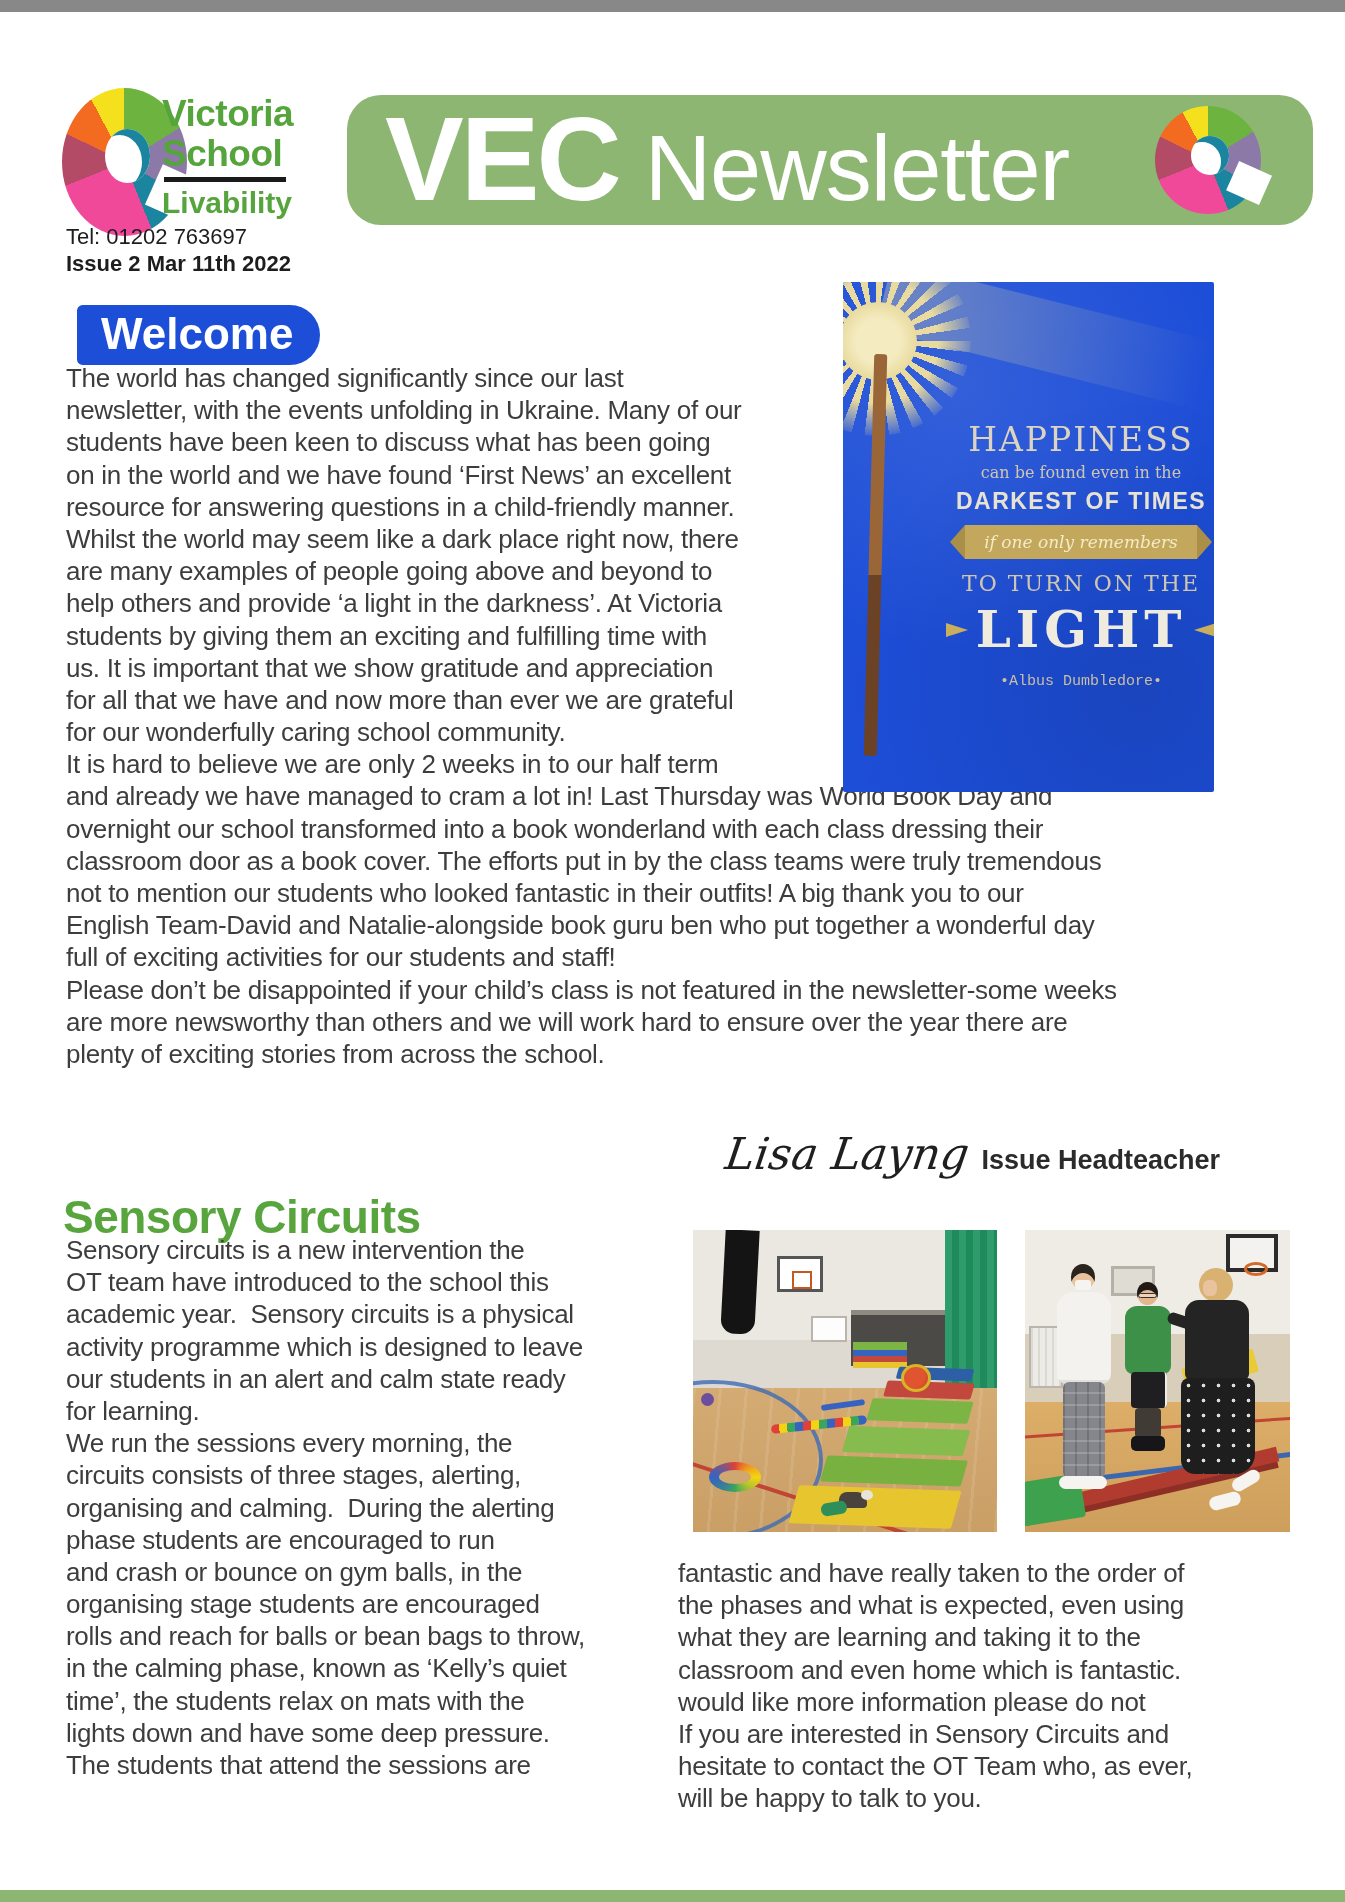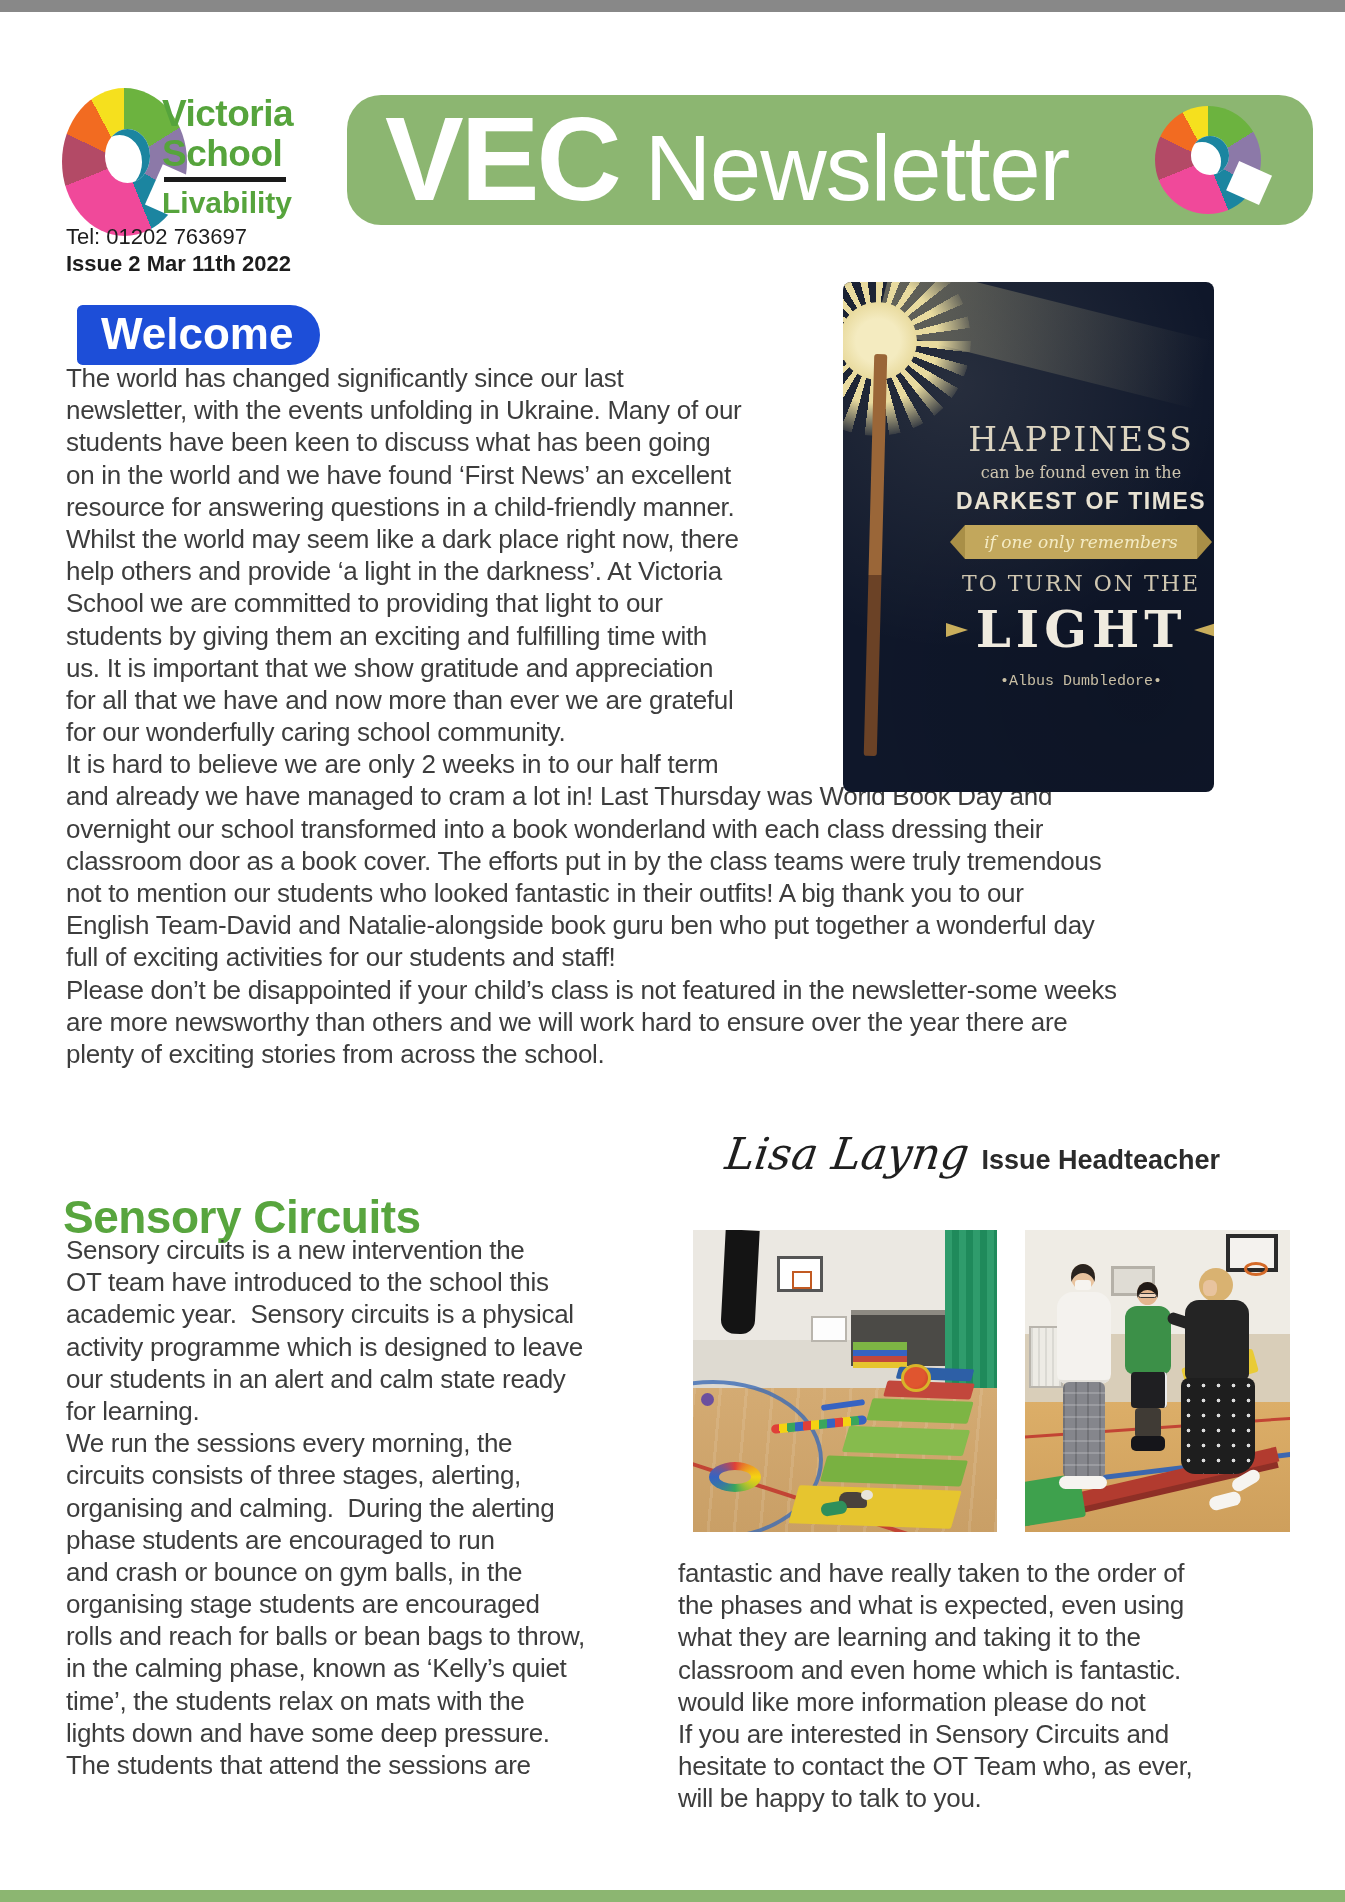--- a/index.html
+++ b/index.html
@@ -41,21 +41,21 @@
   .welcome-pill span { display:block; padding-left:24px; line-height:58px;
     font-size:44px; font-weight:800; color:#fff; letter-spacing:0; }
 
   .textcol { position:absolute; font-size:26px; letter-spacing:-0.3px;
     color:#3D3D3D; line-height:32.2px; }
   .textcol .ln { white-space:pre; height:32.2px; }
   .welcome-lines { left:66px; top:350px; }
 
   
   .quote { position:absolute; left:843px; top:270px; width:371px; height:510px;
-    background:#0f172a; overflow:hidden; border-radius:8px; }
+    background:#1d4ed8; overflow:hidden; border-radius:2px; }
   .quote .tint { position:absolute; inset:0;
     background: radial-gradient(circle at 30% 20%, rgba(255,250,230,0.10), transparent 55%),
                 radial-gradient(circle at 80% 80%, rgba(0,0,0,0.12), transparent 60%); }
   .burst { position:absolute; left:-62px; top:-36px; width:190px; height:190px; border-radius:50%;
     background: repeating-conic-gradient(#E9DB9F 0deg 7deg, rgba(233,219,159,0) 7deg 15deg);
     -webkit-mask: radial-gradient(circle, #000 0 46%, transparent 74%);
             mask: radial-gradient(circle, #000 0 46%, transparent 74%); }
   .burst-core { position:absolute; left:-4px; top:20px; width:78px; height:78px; border-radius:50%;
     background: radial-gradient(circle, #F4EBC0 0 40%, #E9DB9F 70%, rgba(233,219,159,0) 72%); }
   .beam { position:absolute; left:36px; top:18px; width:330px; height:70px;
@@ -210,22 +210,22 @@
     <span>Welcome</span>
   </div>
 
   <div class="textcol welcome-lines">
       <div class="ln">The world has changed significantly since our last</div>
       <div class="ln">newsletter, with the events unfolding in Ukraine. Many of our</div>
       <div class="ln">students have been keen to discuss what has been going</div>
       <div class="ln">on in the world and we have found ‘First News’ an excellent</div>
       <div class="ln">resource for answering questions in a child-friendly manner.</div>
       <div class="ln">Whilst the world may seem like a dark place right now, there</div>
+      <div class="ln">are many examples of people going above and beyond to</div>
       <div class="ln">help others and provide ‘a light in the darkness’. At Victoria</div>
-      <div class="ln">School we are committed to providing that light to our</div>
       <div class="ln">students by giving them an exciting and fulfilling time with</div>
       <div class="ln">us. It is important that we show gratitude and appreciation</div>
       <div class="ln">for all that we have and now more than ever we are grateful</div>
       <div class="ln">for our wonderfully caring school community.</div>
       <div class="ln">It is hard to believe we are only 2 weeks in to our half term</div>
       <div class="ln">and already we have managed to cram a lot in! Last Thursday was World Book Day and</div>
       <div class="ln">overnight our school transformed into a book wonderland with each class dressing their</div>
       <div class="ln">classroom door as a book cover. The efforts put in by the class teams were truly tremendous</div>
       <div class="ln">not to mention our students who looked fantastic in their outfits! A big thank you to our</div>
       <div class="ln">English Team-David and Natalie-alongside book guru ben who put together a wonderful day</div>

